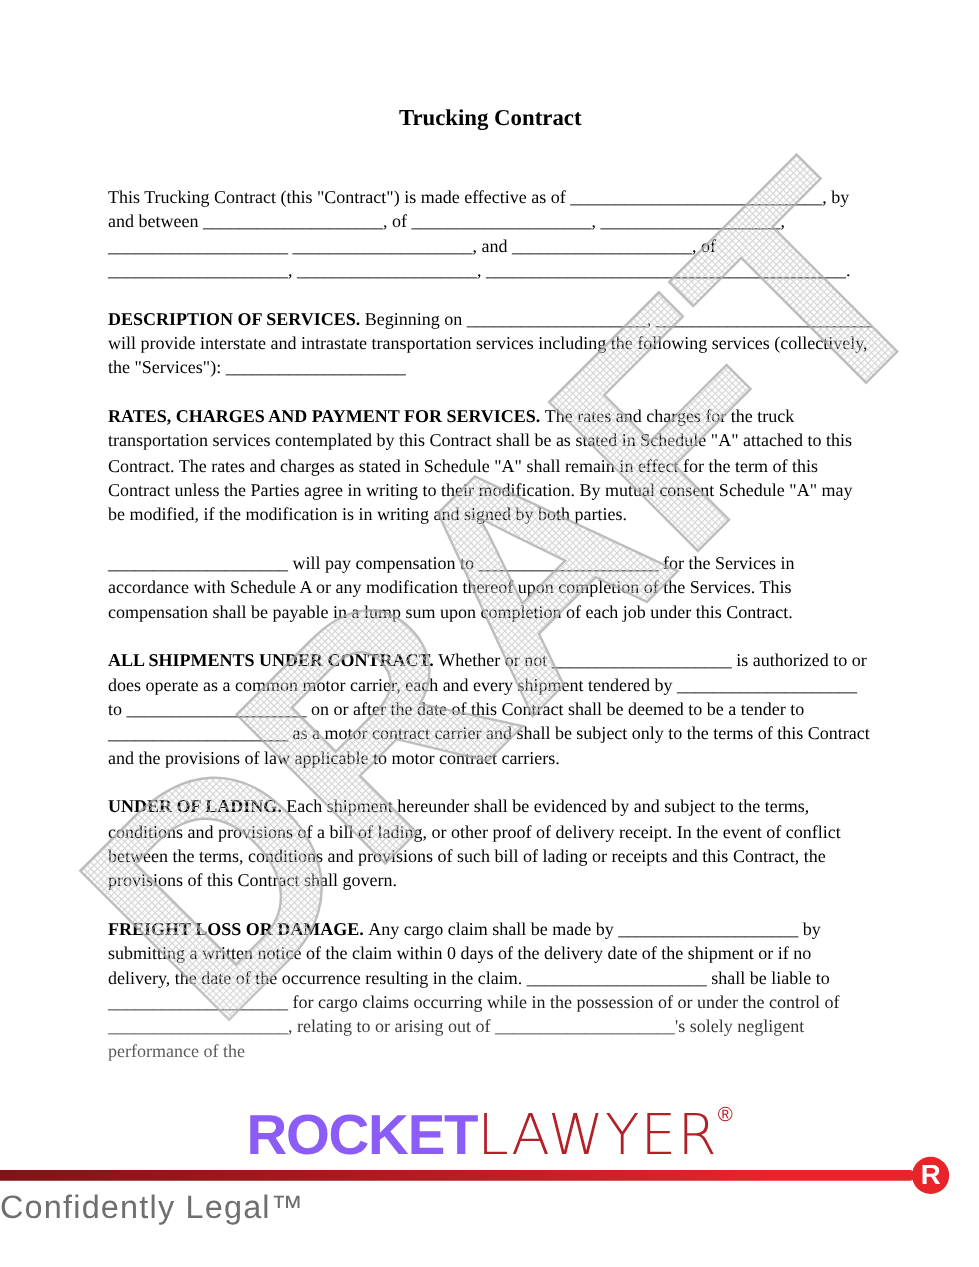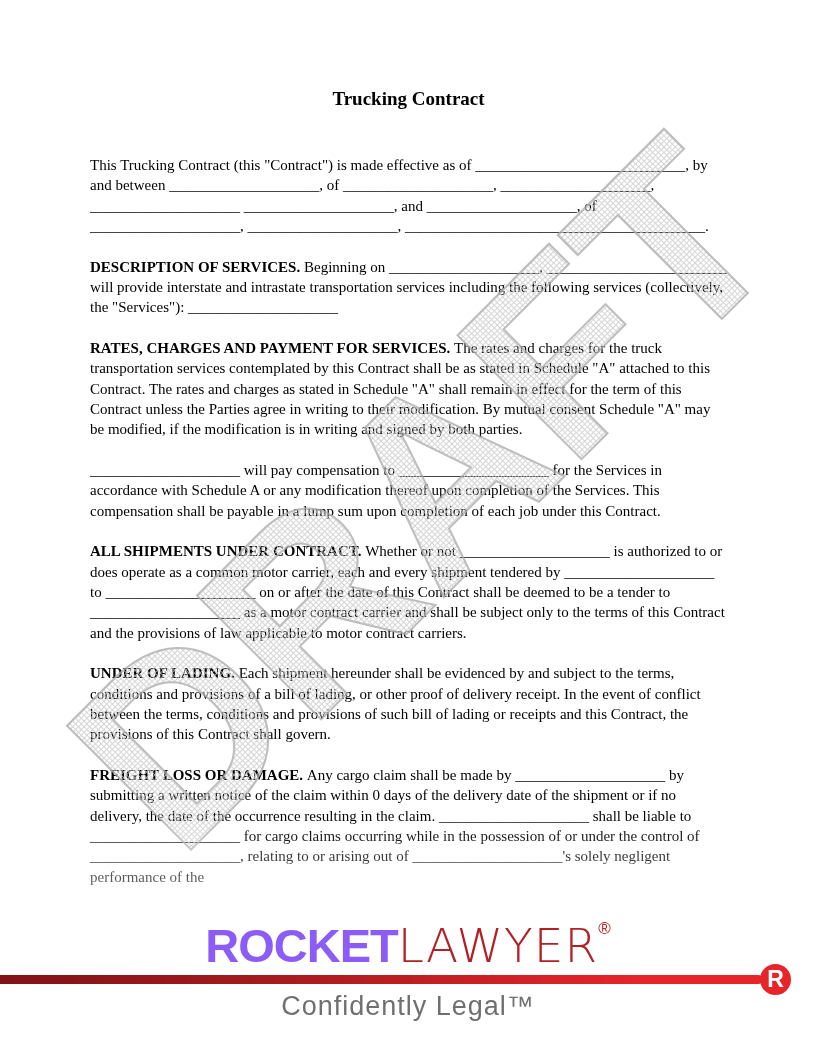--- a/index.html
+++ b/index.html
@@ -71,21 +71,21 @@
     border-radius:0 4px 4px 0;
   }
   .badge{
     position:absolute;left:760px;top:964px;width:31px;height:31px;z-index:5;
     background:#e8242b;border-radius:50%;
     color:#ffffff;font-family:"Liberation Sans",sans-serif;
     font-weight:bold;font-size:23px;line-height:31px;text-align:center;
   }
   .tagline{
     position:absolute;left:0;top:991px;width:816px;z-index:4;
-    text-align:center;color:#6f6f6f;
+    color:#6f6f6f;
     font-family:"Liberation Sans",sans-serif;
     font-size:27px;font-weight:400;letter-spacing:1px;
   }
 </style>
 </head>
 <body>
 
 <div class="page">
 
   <div class="content">

